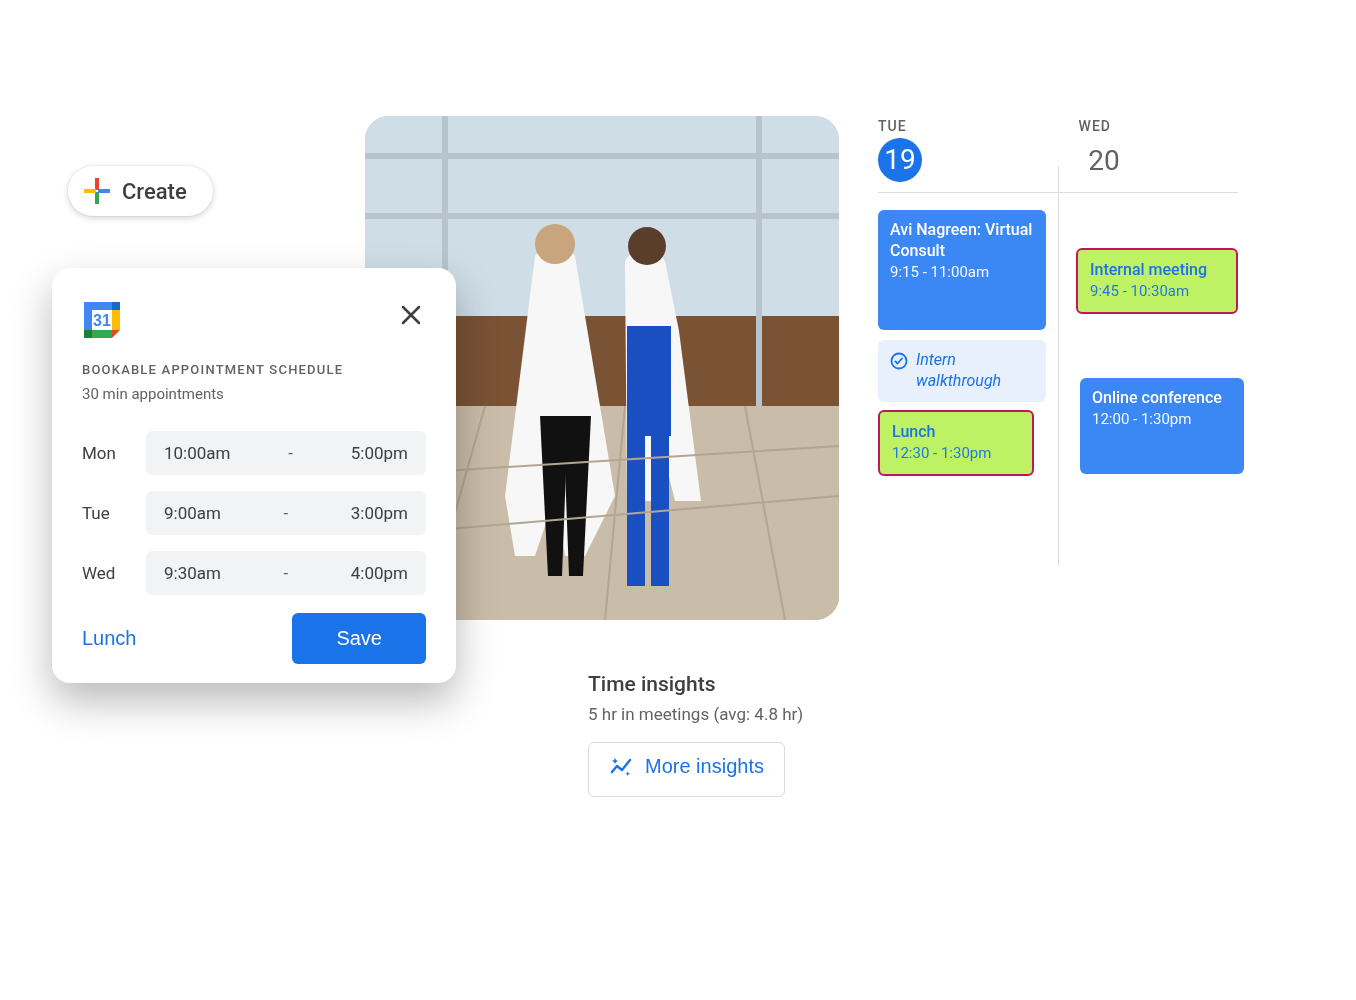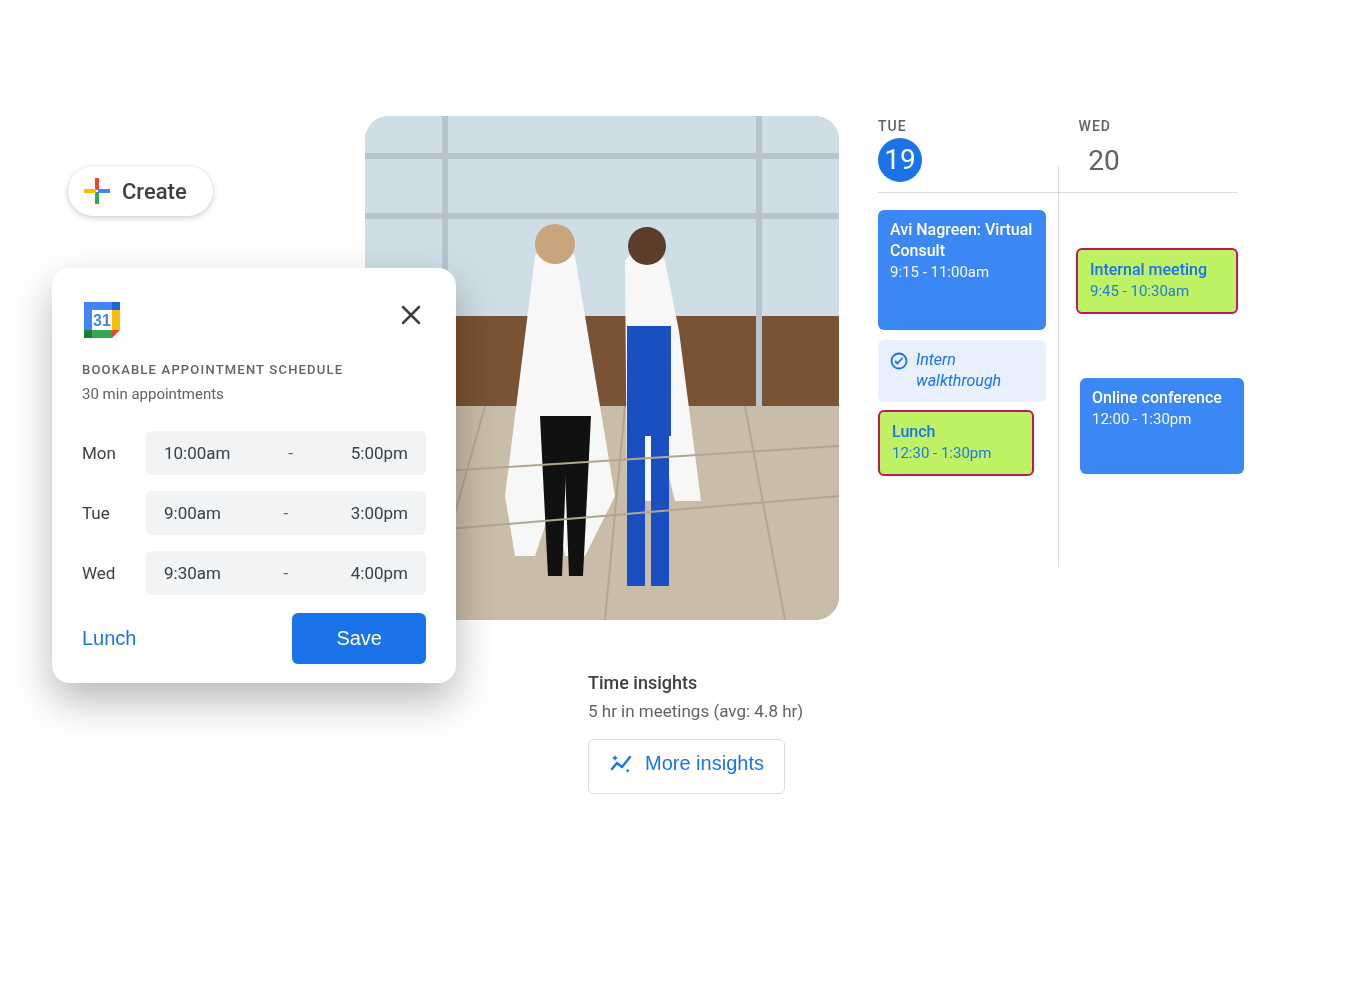--- a/index.html
+++ b/index.html
@@ -115,21 +115,21 @@
   .evt-outline { background:#bef264; border:2px solid #be185d; color:#1a73e8; }
   .evt-light { background:#e8f0fe; color:#1a73e8; display:flex; gap:8px; align-items:flex-start; }
   .evt-title { font-weight:500; display:block; }
   .evt-time { font-size:15px; opacity:0.95; }
   .check-icon { flex-shrink:0; margin-top:2px; }
 
   
   .insights {
     position:absolute; top:672px; left:588px;
   }
-  .insights-title { font-size:18px; color:#3c4043; font-weight:500; }
+  .insights-title { font-size:21px; color:#3c4043; font-weight:500; }
   .insights-sub { margin-top:8px; font-size:17px; color:#5f6368; }
   .insights-btn {
     margin-top:18px;
     display:inline-flex; gap:12px;
     background:#fff; border:1px solid #dadce0; border-radius:6px;
     padding:12px 20px; cursor:pointer;
     font-size:20px; color:#1a73e8; font-weight:500;
   }
 </style>
 </head>

